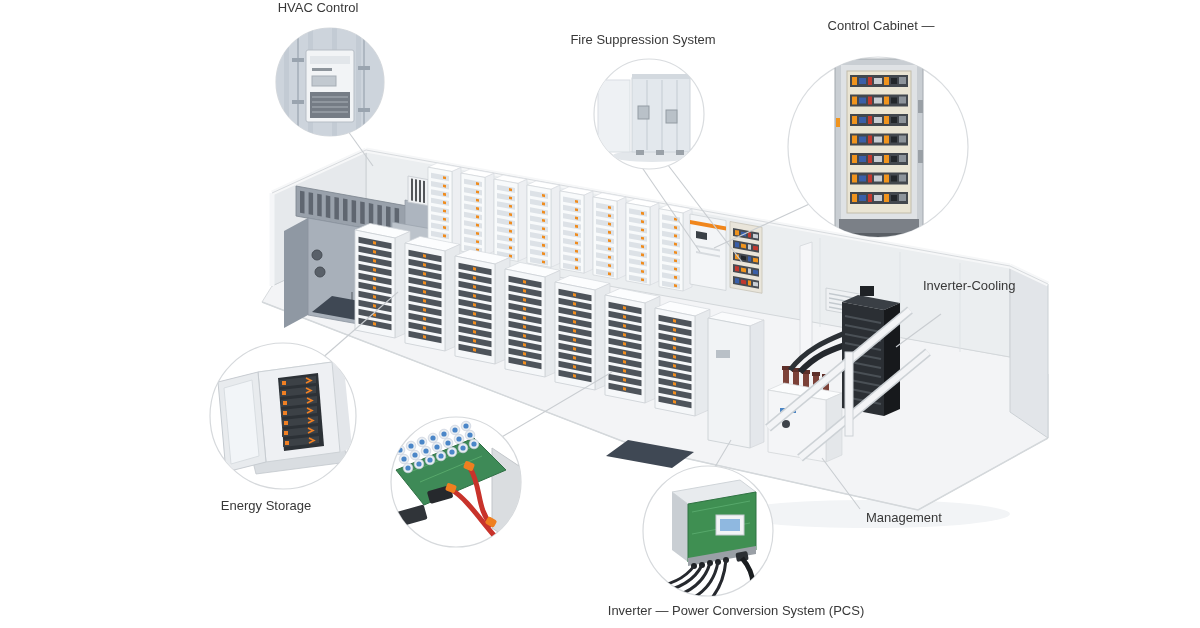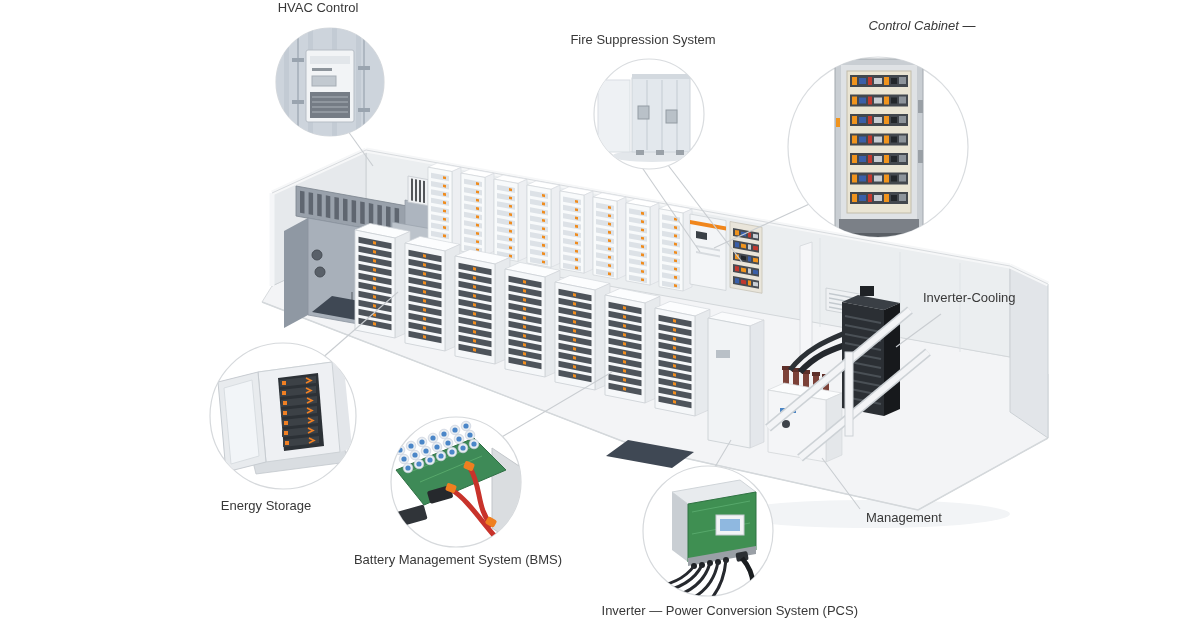--- a/index.html
+++ b/index.html
@@ -505,27 +505,26 @@
       <rect x="736" y="552" width="12" height="9" rx="2" fill="#2c3034" transform="rotate(-10 742 556)"></rect>
       <path d="M742,558 C752,570 756,584 750,598" fill="none" stroke="#1a1d20" stroke-width="5"></path>
     </g>
   </g>
 </svg>
 
 <div class="callout-label center" style="left:238px;top:1px;width:160px;">HVAC Control</div>
 
 <div class="callout-label center" style="left:543px;top:33px;width:200px;text-align:center;">Fire Suppression System</div>
 
-<div class="callout-label center" style="left:802px;top:19px;width:240px;font-style:italic;">
+<div class="callout-label center" style="left:761px;top:19px;width:240px;">
   <div>Control Cabinet —</div>
 </div>
 
-<div class="callout-label" style="left:923px;top:291px;">Inverter-Cooling</div>
+<div class="callout-label" style="left:923px;top:279px;">Inverter-Cooling</div>
 
 <div class="callout-label center" style="left:186px;top:499px;width:160px;">Energy Storage</div>
 
-<div class="callout-label center" style="left:338px;top:553px;width:240px;">Battery Management System (BMS)</div>
-
-<div class="callout-label center" style="left:558px;top:604px;width:300px;text-align:right;">Inverter — Power Conversion System (PCS)</div>
+
+<div class="callout-label center" style="left:586px;top:604px;width:300px;">Inverter — Power Conversion System (PCS)</div>
 
 <div class="callout-label" style="left:866px;top:511px;">Management</div>
 
 </div>
 
 </body></html>

